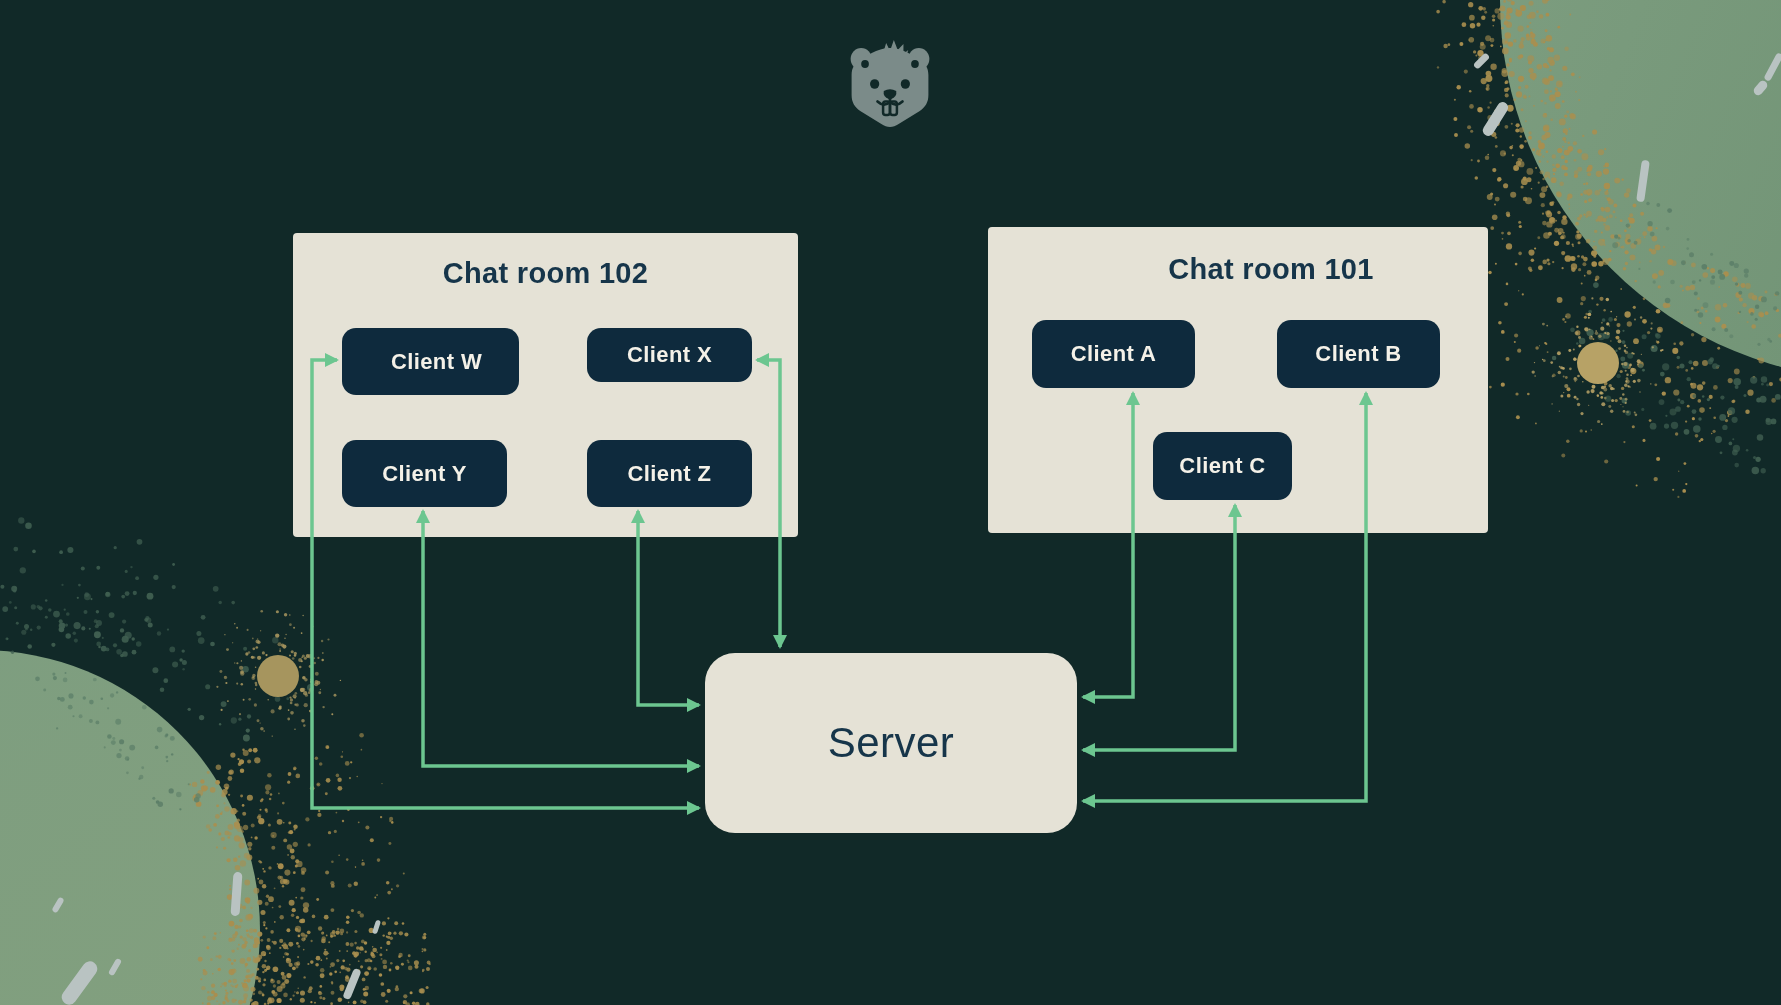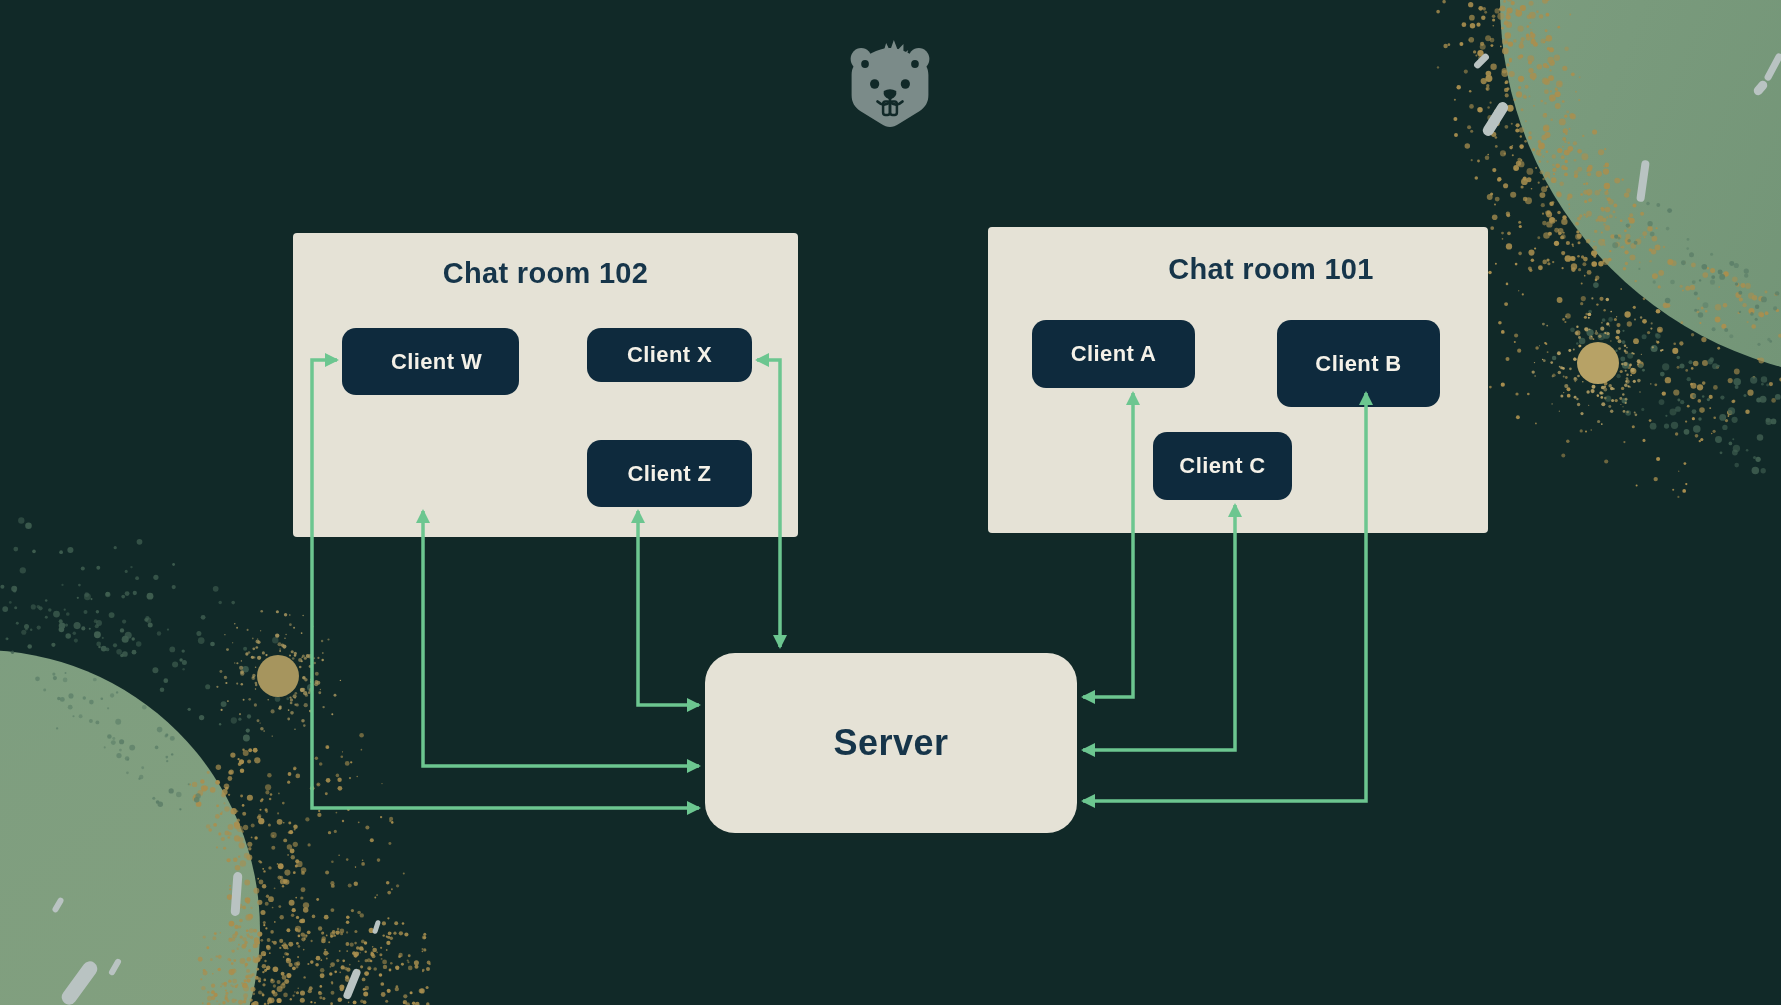--- a/index.html
+++ b/index.html
@@ -19,34 +19,34 @@
   }
   .client-label{
     color:#f4f1e8;font-size:22px;font-weight:bold;letter-spacing:.4px;
   }
   .server-box{
     position:absolute;left:705px;top:653px;width:372px;height:180px;
     background:#e5e2d6;border-radius:30px;
     display:flex;align-items:center;justify-content:center;
   }
   .server-label{
-    color:#16354a;font-size:36px;font-weight:bold;letter-spacing:.5px;
+    color:#16354a;font-size:42px;font-weight:normal;letter-spacing:.5px;
   }
   
   #room102{left:293px;top:233px;width:505px;height:304px;}
   #room102 .room-title{top:24px;}
   #clientW{left:49px;top:95px;width:165px;height:67px;padding-left:12px;}
   #clientX{left:294px;top:95px;width:165px;height:54px;}
   #clientY{left:49px;top:207px;width:165px;height:67px;}
   #clientZ{left:294px;top:207px;width:165px;height:67px;}
   
   #room101{left:988px;top:227px;width:500px;height:306px;}
   #room101 .room-title{top:26px;padding-left:33px;}
   #clientA{left:44px;top:93px;width:163px;height:68px;align-items:center;}
-  #clientB{left:289px;top:93px;width:163px;height:87px;align-items:center;}
+  #clientB{left:289px;top:93px;width:163px;height:68px;align-items:center;}
   #clientC{left:165px;top:205px;width:139px;height:68px;}
 </style>
 </head>
 <body>
 
 <div id="canvas">
 
   <svg class="layer" width="1781" height="1005" viewBox="0 0 1781 1005">
     <defs>
       <linearGradient id="sageTR" x1="0" y1="0" x2="1" y2="0.4">
@@ -2162,20 +2162,23 @@
   </svg>
 
   <div id="room102" class="room">
     <div class="room-title">Chat room 102</div>
     <div id="clientW" class="client-box">
       <span class="client-label">Client W</span>
     </div>
     <div id="clientX" class="client-box">
       <span class="client-label">Client X</span>
     </div>
+    <div id="clientY" class="client-box">
+      <span class="client-label">Client Y</span>
+    </div>
     <div id="clientZ" class="client-box">
       <span class="client-label">Client Z</span>
     </div>
   </div>
 
   <div id="room101" class="room">
     <div class="room-title">Chat room 101</div>
     <div id="clientA" class="client-box">
       <span class="client-label">Client A</span>
     </div>

